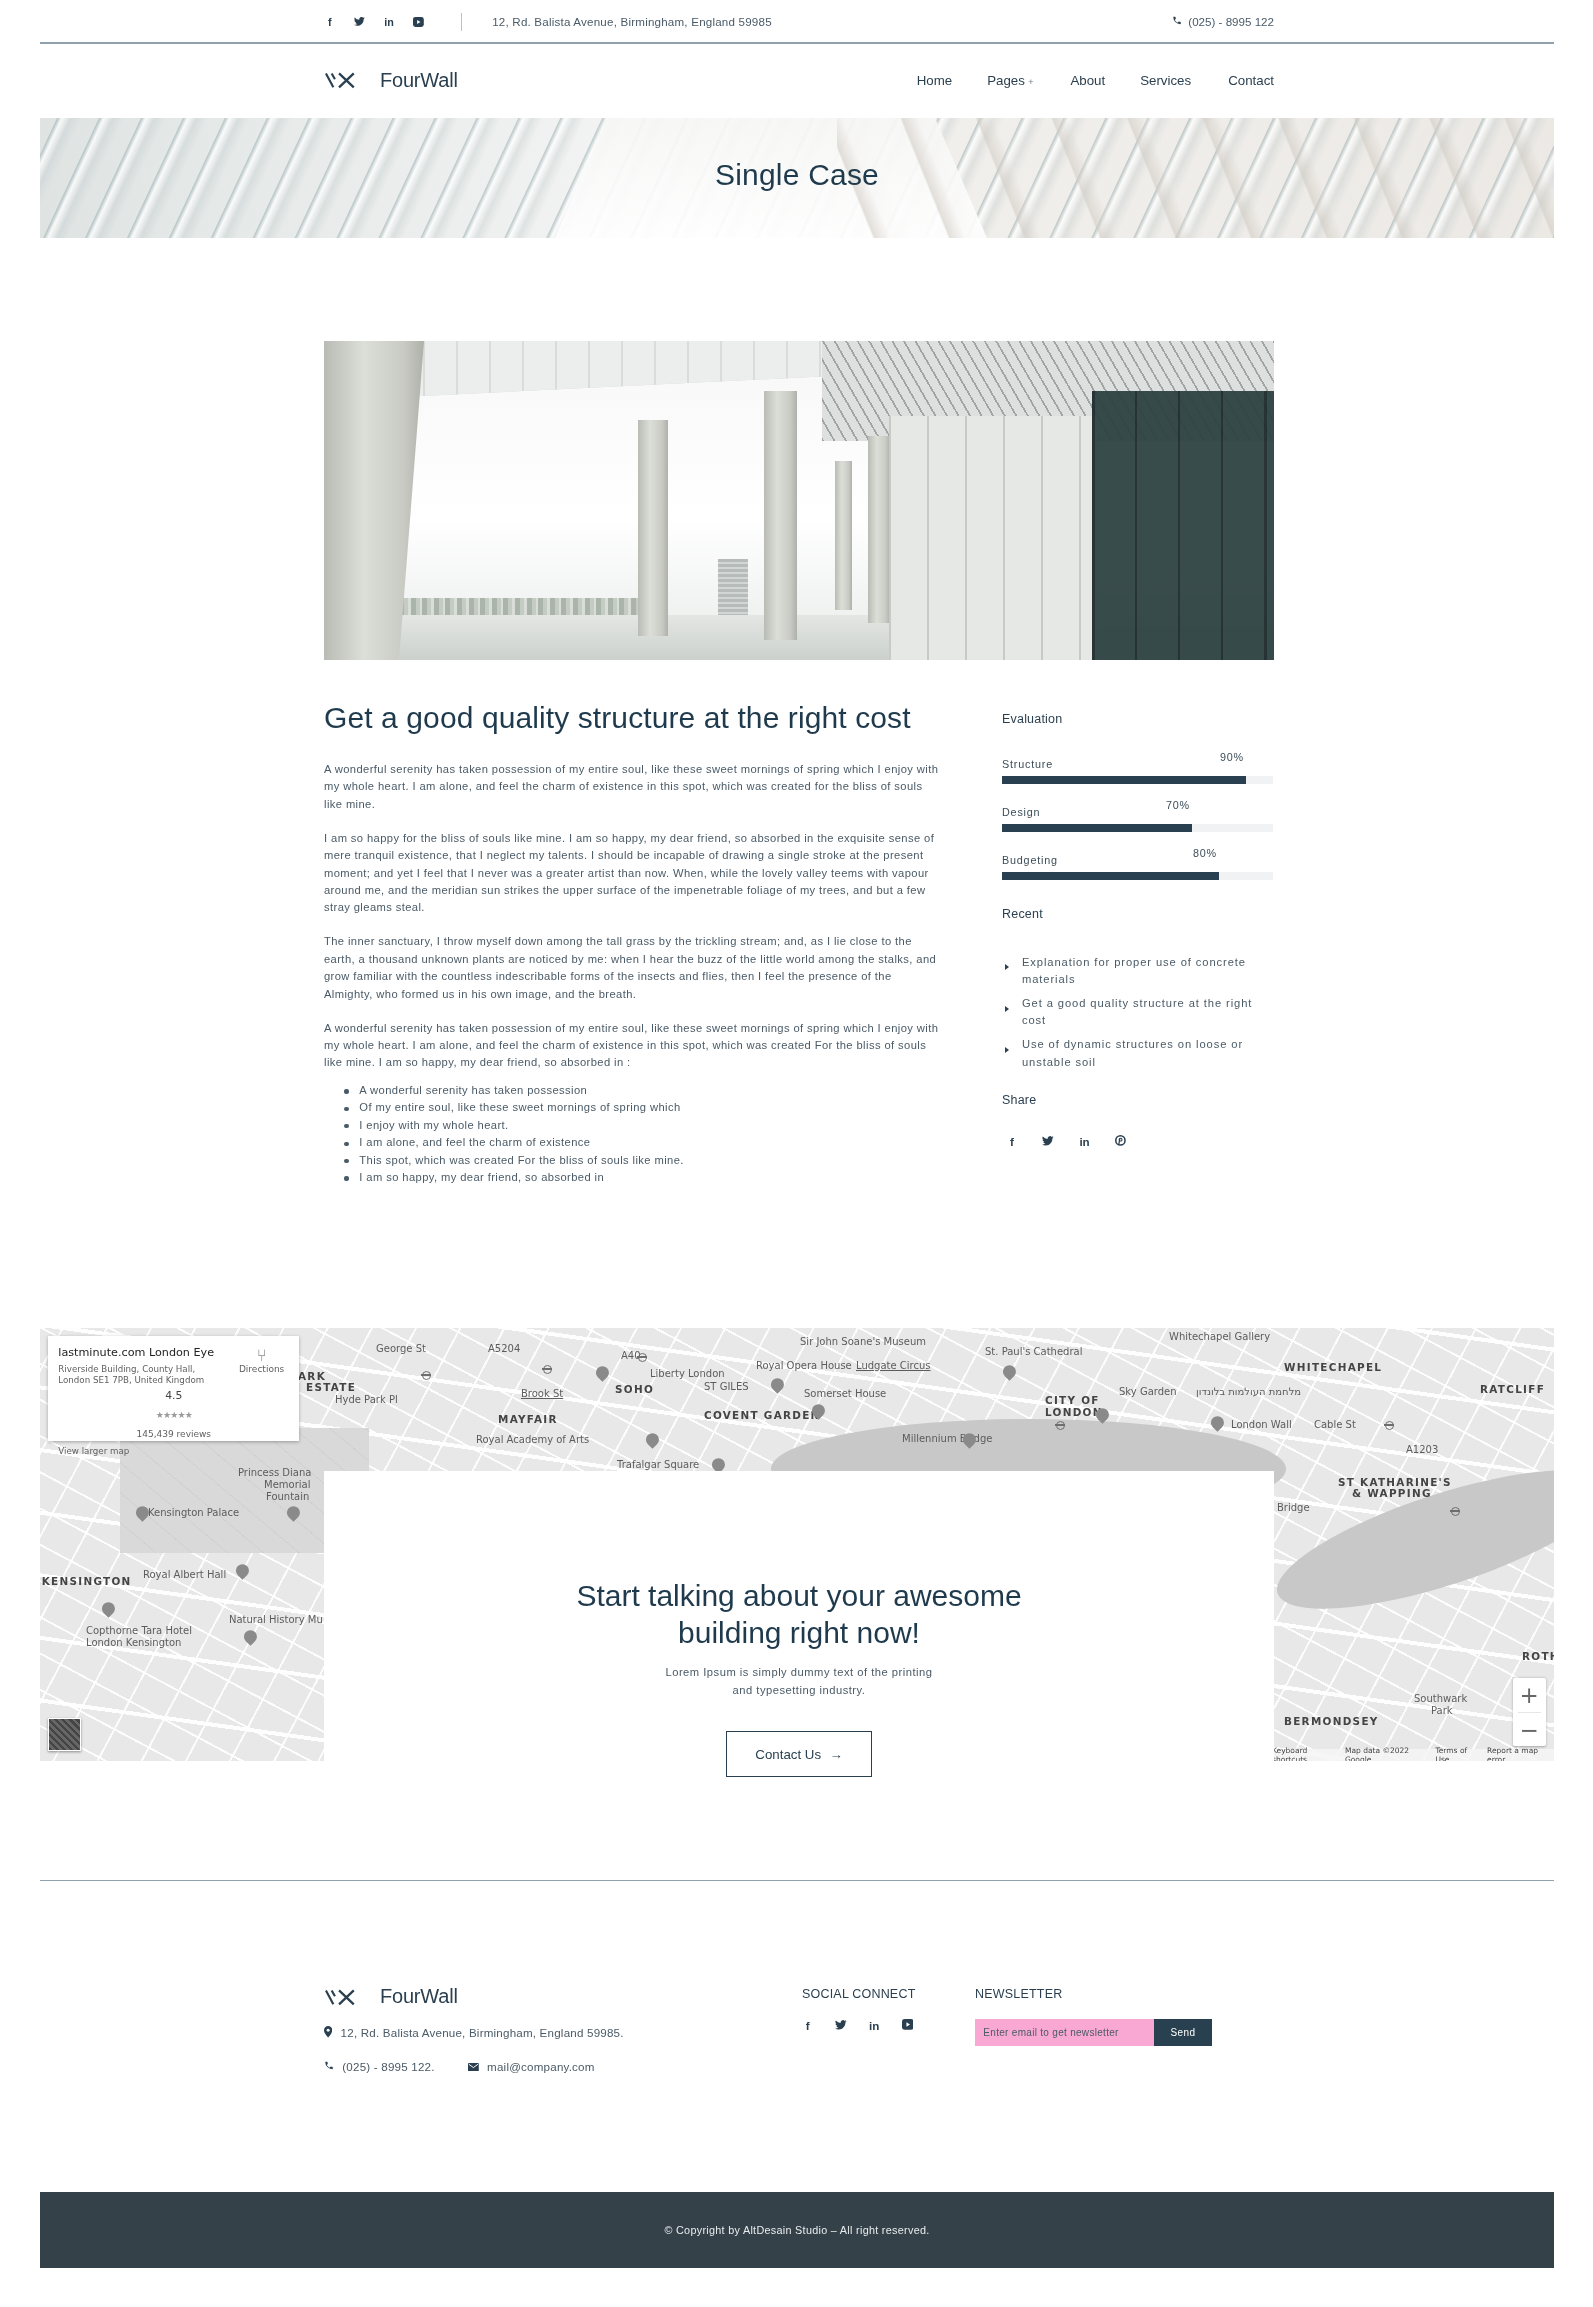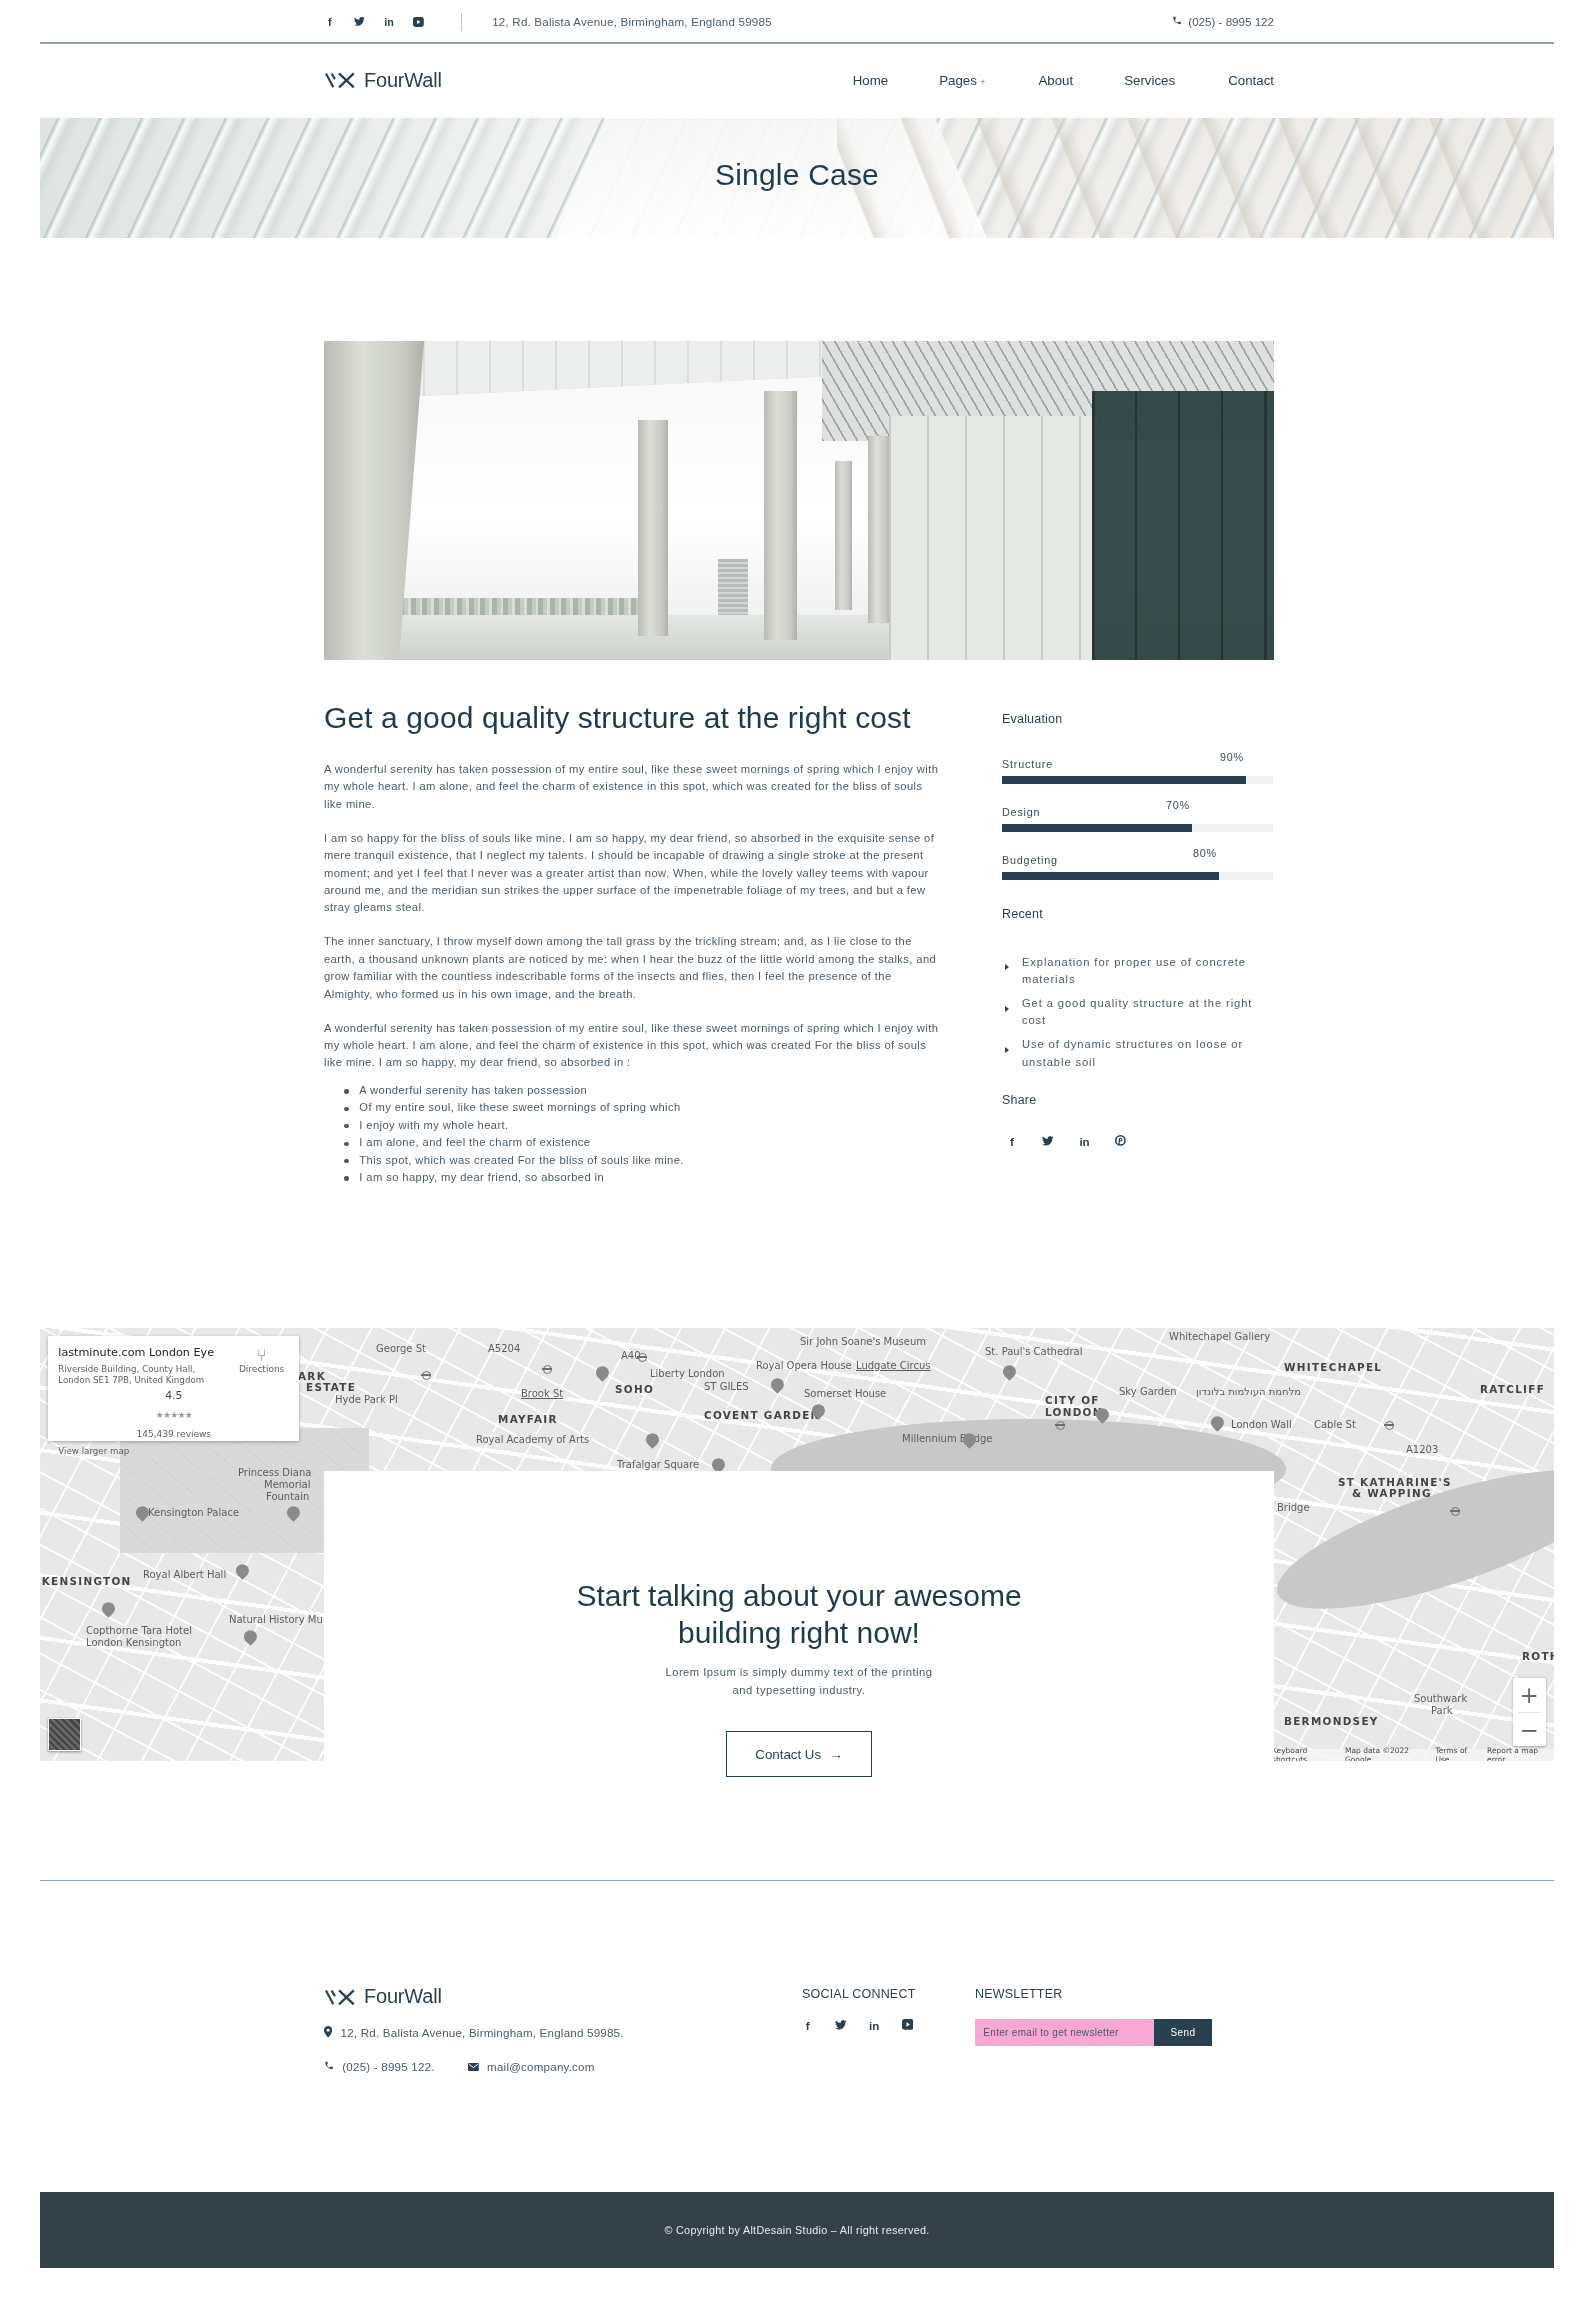--- a/index.html
+++ b/index.html
@@ -11,23 +11,23 @@
   .topbar { left: 324px; top: 10px; width: 950px; height: 23px; display: flex; align-items: center; font-family: "Liberation Sans Narrow", "Liberation Sans", sans-serif; font-size: 11.6px; color: #4a5b68; }
   .topbar .socials { display: flex; gap: 18px; align-items: center; }
   .topbar .socials span { width: 11.6px; height: 11.6px; display: inline-flex; align-items: center; justify-content: center; color: #2a3f4f; font-weight: bold; font-size: 10.8px; }
   .topbar .sep { width: 0.8px; height: 18px; background: #b9c2c8; margin: 0 30px 0 37px; }
   .topbar .addr { letter-spacing: 0.2px; }
   .topbar .phone { margin-left: auto; display: flex; align-items: center; gap: 6.6px; }
   .hr-top { left: 40px; top: 42px; width: 1514px; height: 1.7px; background: #8fa2ad; }
 
   
   .nav { left: 324px; top: 65px; width: 950px; height: 30px; display: flex; align-items: center; }
-  .logo { display: flex; align-items: center; gap: 5px; font-size: 20px; color: #2a3f4f; letter-spacing: -0.2px; }
+  .logo { display: flex; align-items: center; gap: 21px; font-size: 20px; color: #2a3f4f; letter-spacing: -0.2px; }
   .logo svg { display: block; }
-  .menu { margin-left: auto; display: flex; gap: 16px; font-size: 13.3px; color: #2a3f4f; }
+  .menu { margin-left: auto; display: flex; gap: 0; font-size: 13.3px; color: #2a3f4f; }
   .menu a { display: inline-block; color: #2a3f4f; text-decoration: none; }
   .menu .m-home { margin-right: 35px; }
   .menu .m-pages { margin-right: 37px; }
   .menu .m-about { margin-right: 35px; }
   .menu .m-services { margin-right: 37px; }
   .menu .plus { font-size: 9px; margin-left: 3.3px; color: #6b7a85; }
 
   
   .hero { left: 40px; top: 118px; width: 1514px; height: 120px; overflow: hidden;
     background:

